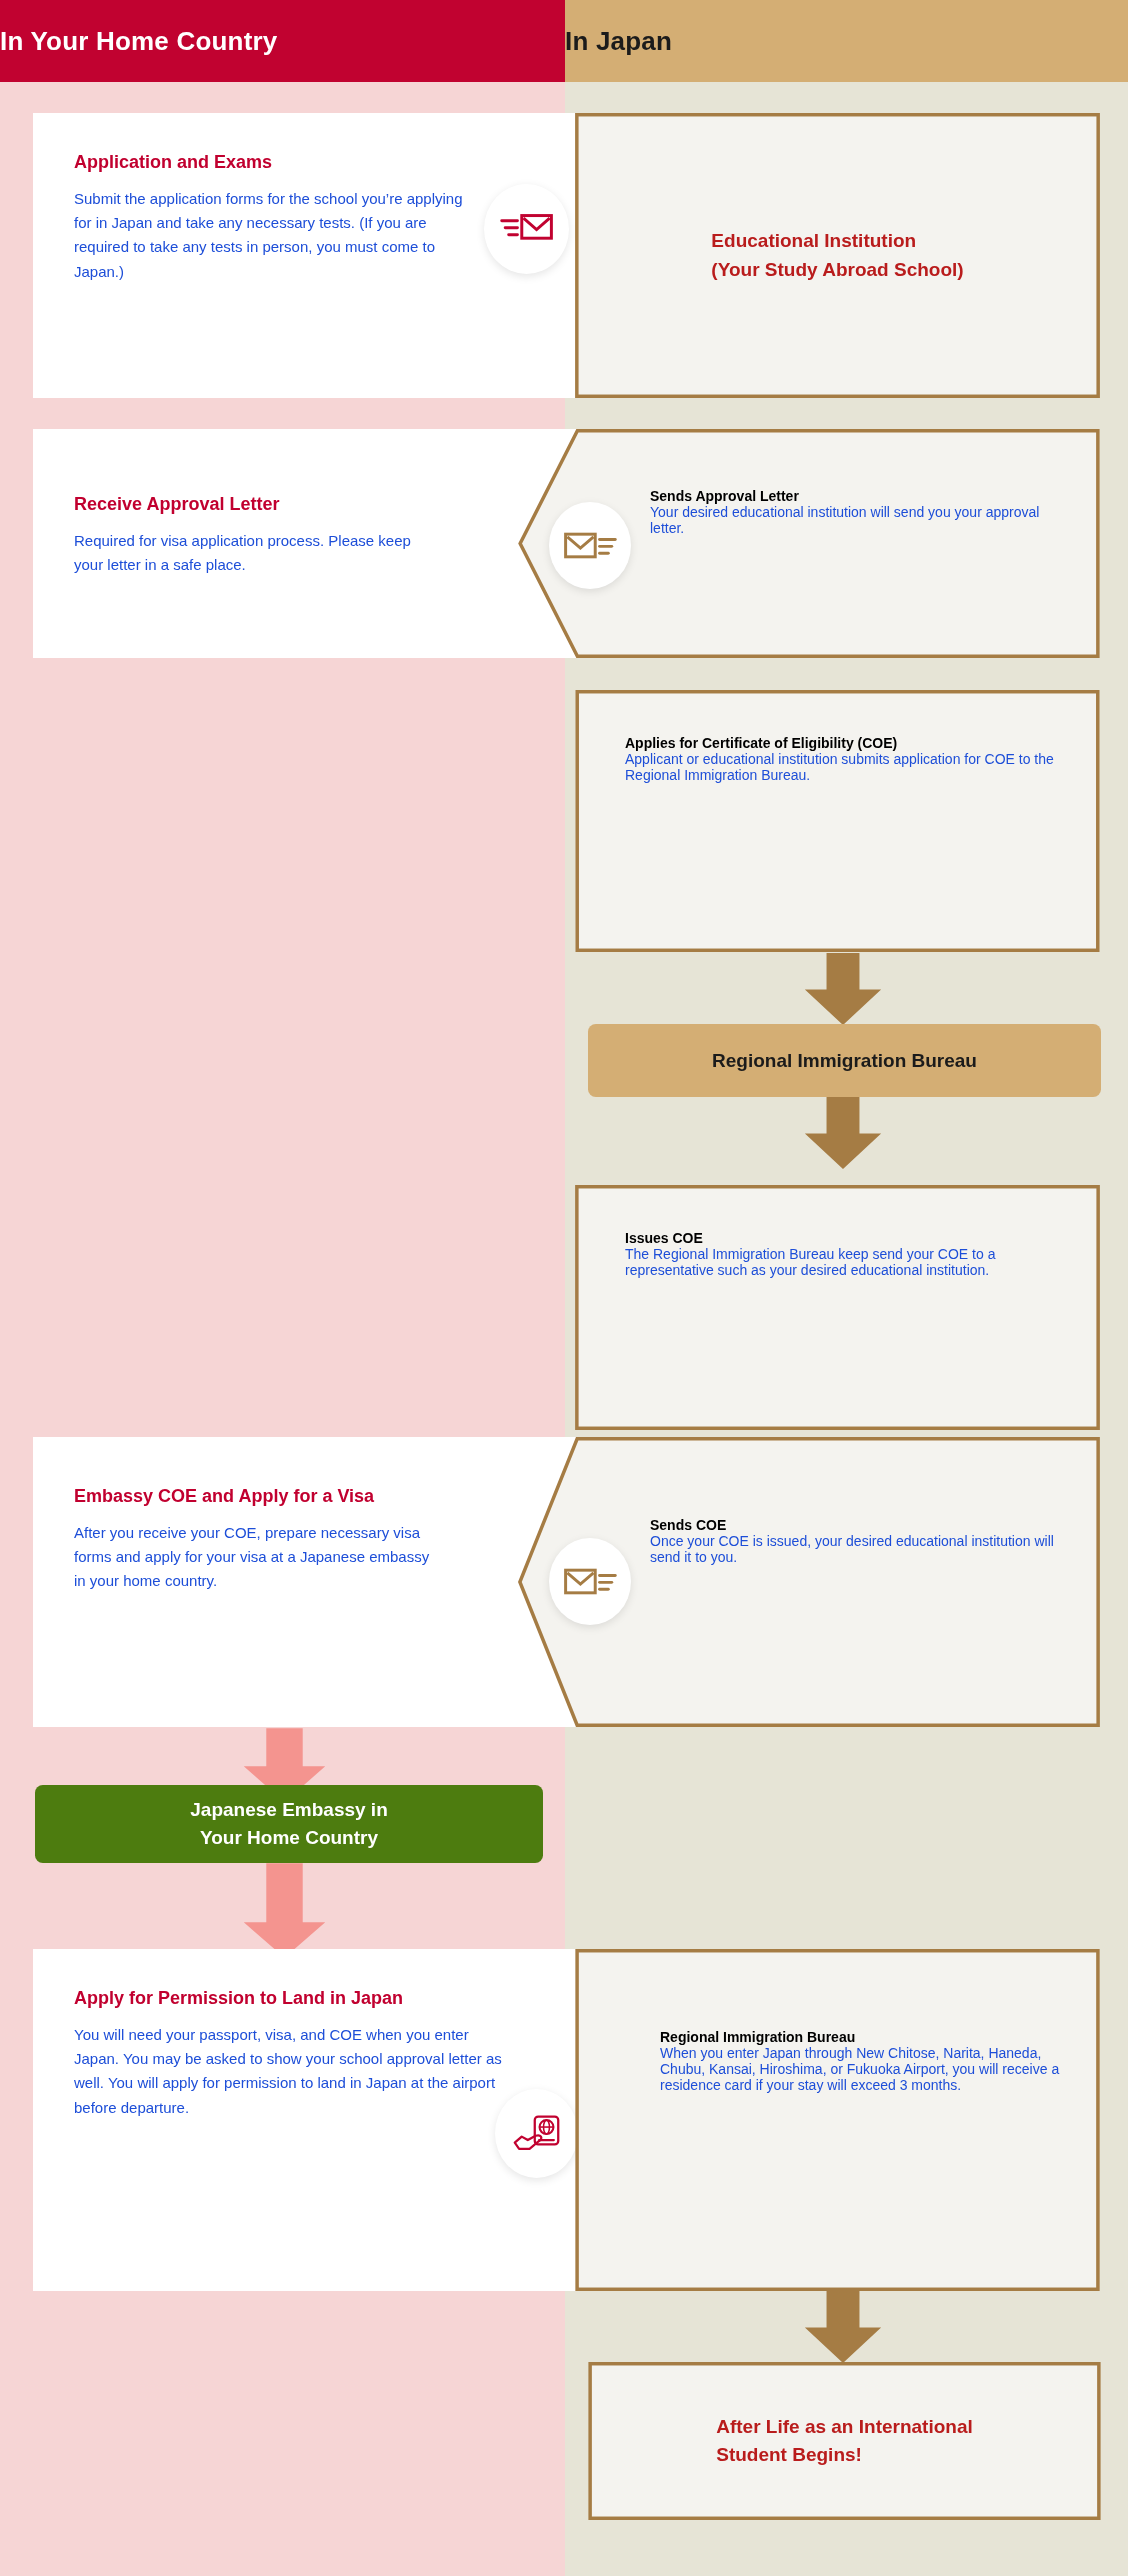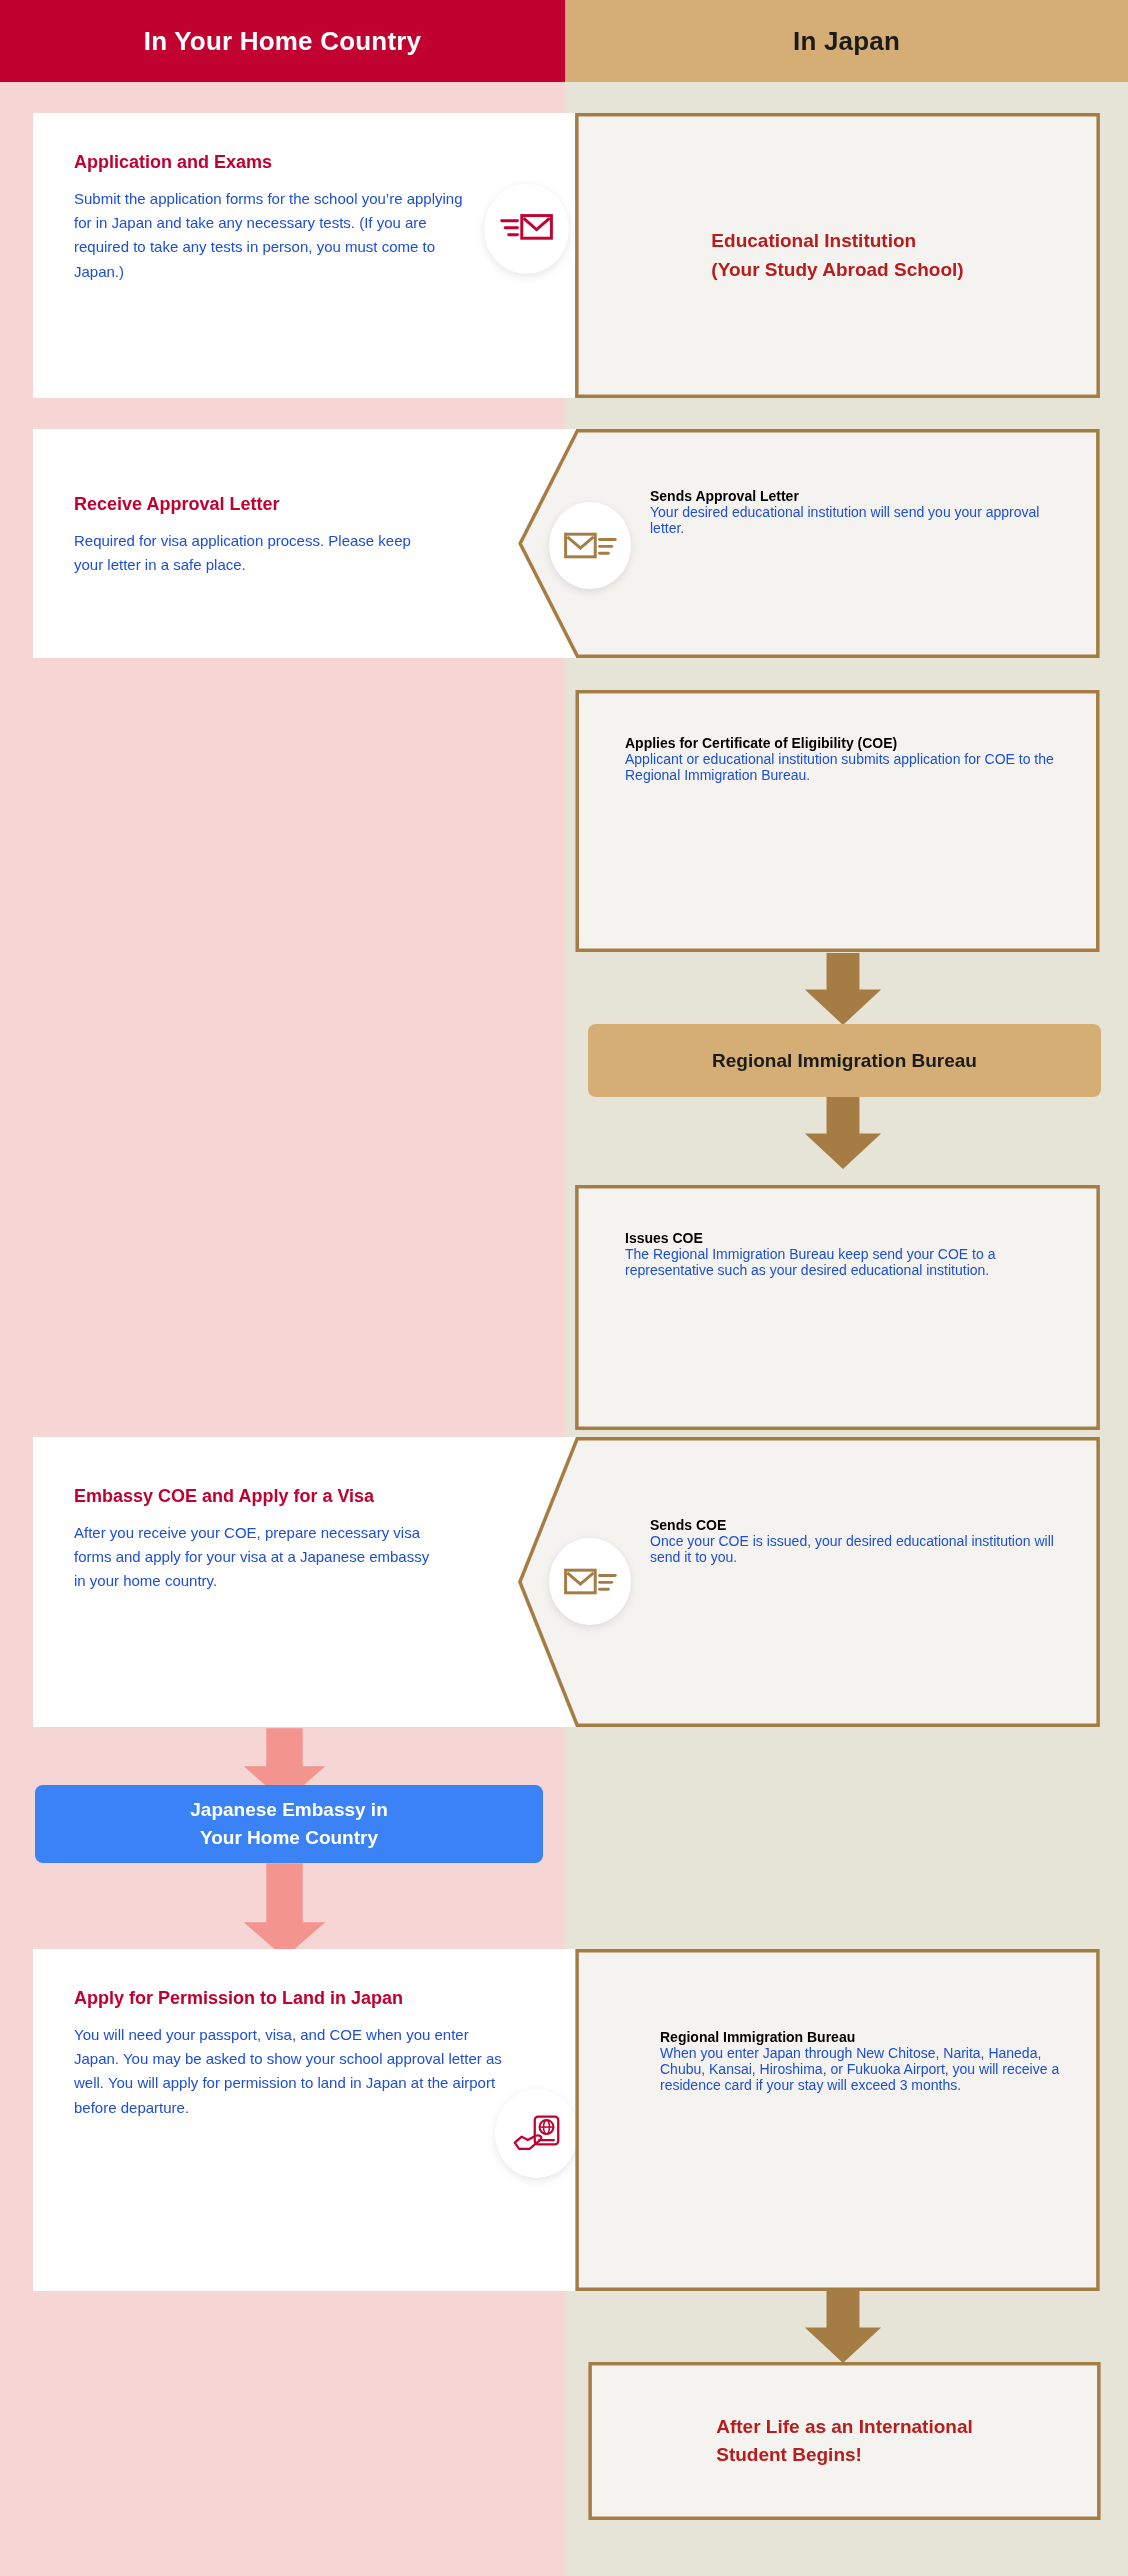--- a/index.html
+++ b/index.html
@@ -10,21 +10,21 @@
     position:relative;
     overflow:hidden;
   }
   .stage { position:relative; width:1128px; height:2576px; }
 
   
   .col-bg-left  { position:absolute; left:0;   top:0; width:565px; height:2576px; background:#f6d5d5; }
   .col-bg-right { position:absolute; left:565px; top:0; width:563px; height:2576px; background:#e6e4d6; }
 
   
-  .hdr { position:absolute; top:0; height:82px; display:flex; align-items:center; justify-content:center; }
+  .hdr { position:absolute; top:0; height:82px; display:flex; align-items:center; justify-content:flex-start; }
   .hdr-left  { left:0;   width:565px; background:#c10230; }
   .hdr-right { left:565px; width:563px; background:#d4ae74; }
   .hdr-left span  { color:#ffffff; font-size:26px; font-weight:bold; letter-spacing:0.2px; }
   .hdr-right span { color:#1b1b1b; font-size:26px; font-weight:bold; letter-spacing:0.2px; }
 
   
   .card { position:absolute; }
   .card .title { font-weight:bold; }
   .card .body  { color:#1d4ed8; }
 
@@ -49,21 +49,21 @@
     box-shadow:0 2.6px 8.7px rgba(0,0,0,.10);
     display:flex; align-items:center; justify-content:center;
   }
 
   
   .block {
     position:absolute; border-radius:7.8px;
     display:flex; align-items:center; justify-content:center; text-align:center;
   }
   .block-tan { background:#d4ae74; color:#1b1b1b; font-size:19px; font-weight:bold; }
-  .block-red { background:#3b82f6; color:#ffffff; font-size:19px; font-weight:bold; line-height:1.5; }
+  .block-red { background:#4d7c0f; color:#ffffff; font-size:19px; font-weight:bold; line-height:1.5; }
 
   svg { display:block; }
 </style>
 </head>
 <body>
 
 <div class="stage">
 
   <div class="col-bg-left"></div>
   <div class="col-bg-right"></div>

